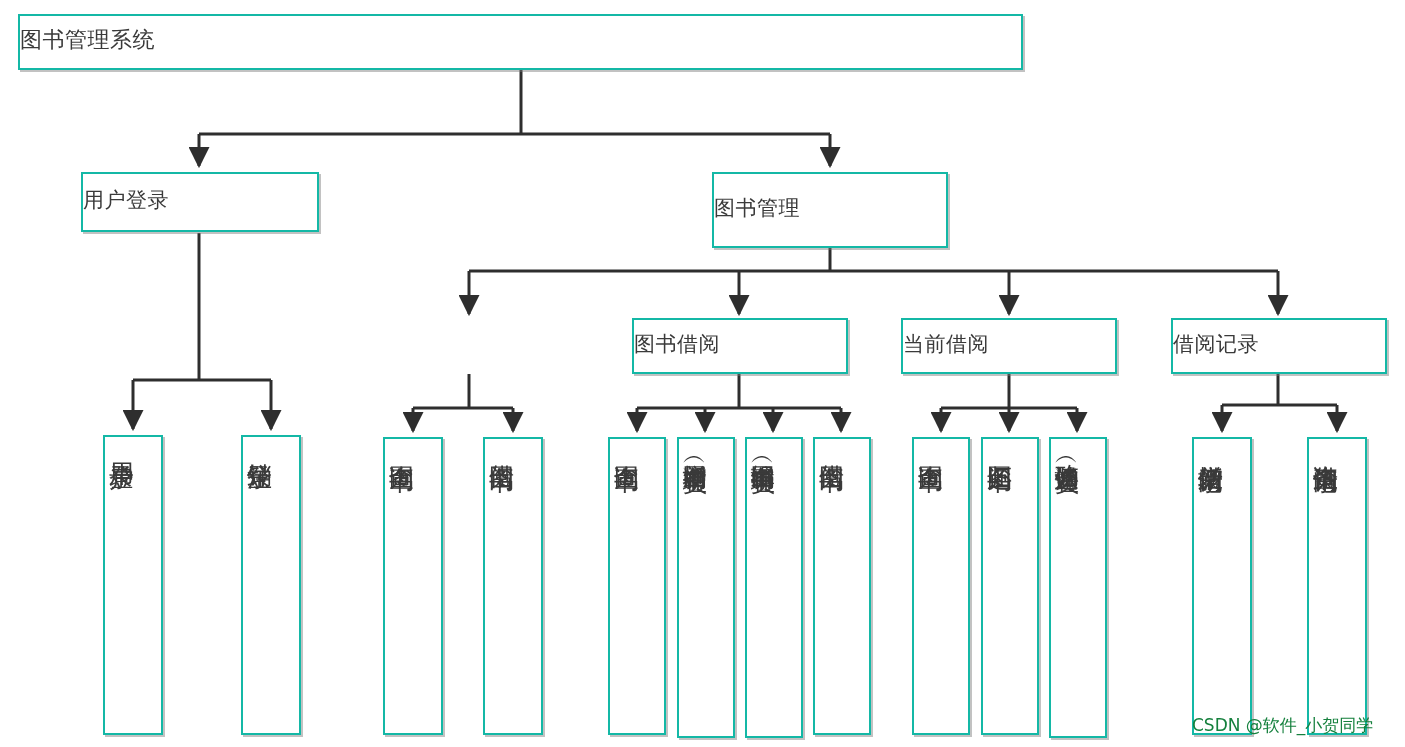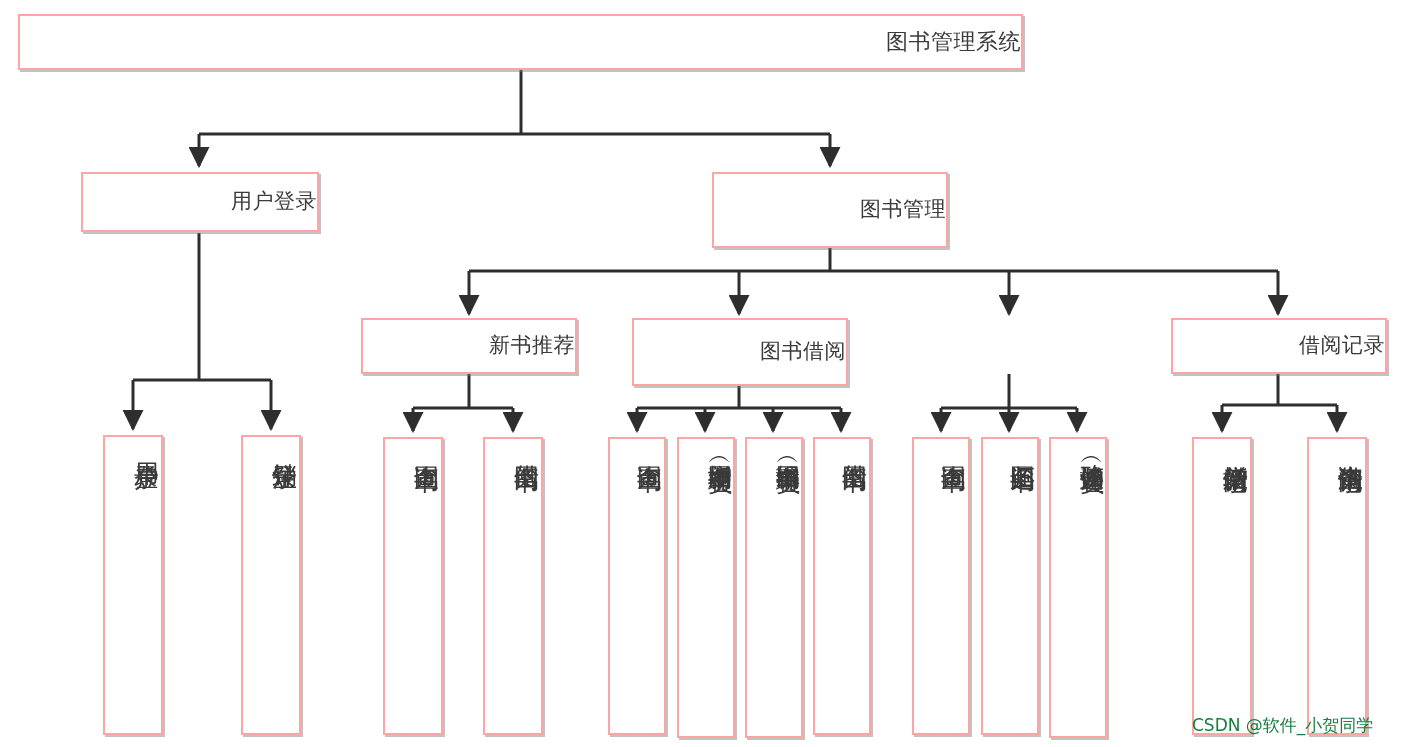--- a/index.html
+++ b/index.html
@@ -23,27 +23,28 @@
     left: 0;
     top: 0;
     width: 1405px;
     height: 747px;
     pointer-events: none;
   }
   .node {
     position: absolute;
     box-sizing: border-box;
     background: #ffffff;
-    border: 2px solid #fca5a5;
+    border: 2px solid #14b8a6;
     box-shadow: 2px 2px 0 rgba(120,120,120,0.45);
     display: flex;
     align-items: center;
-    justify-content: flex-end;
+    justify-content: flex-start;
     color: #3a3a3a;
     z-index: 2;
+    font-family: Liberation Mono, monospace;
   }
   .node-label {
     display: block;
     text-align: center;
     white-space: nowrap;
     color: #3a3a3a;
   }
   
   .node.horiz .node-label {
     writing-mode: horizontal-tb;
@@ -137,25 +138,25 @@
     <span class="node-label">图书管理系统</span>
   </div>
 
   <div class="node horiz" style="left:81px; top:172px; width:238px; height:60px;">
     <span class="node-label">用户登录</span>
   </div>
   <div class="node horiz" style="left:712px; top:172px; width:236px; height:76px;">
     <span class="node-label">图书管理</span>
   </div>
 
-  <div class="node horiz" style="left:361px; top:318px; width:216px; height:56px;">
-    <span class="node-label">新书推荐</span>
-  </div>
-  <div class="node horiz" style="left:632px; top:318px; width:216px; height:68px;">
+  <div class="node horiz" style="left:632px; top:318px; width:216px; height:56px;">
     <span class="node-label">图书借阅</span>
+  </div>
+  <div class="node horiz" style="left:901px; top:318px; width:216px; height:56px;">
+    <span class="node-label">当前借阅</span>
   </div>
   <div class="node horiz" style="left:1171px; top:318px; width:216px; height:56px;">
     <span class="node-label">借阅记录</span>
   </div>
 
   <div class="node vert" style="left:103px; top:435px; width:60px; height:300px;">
     <span class="node-label">用户登录</span>
   </div>
   <div class="node vert" style="left:241px; top:435px; width:60px; height:300px;">
     <span class="node-label">注销登录</span>

